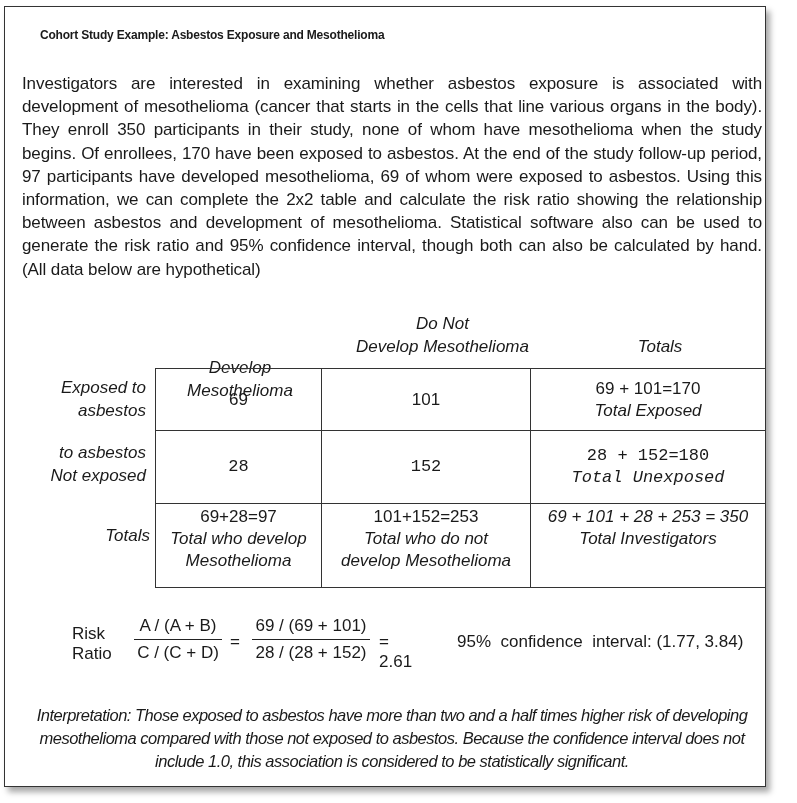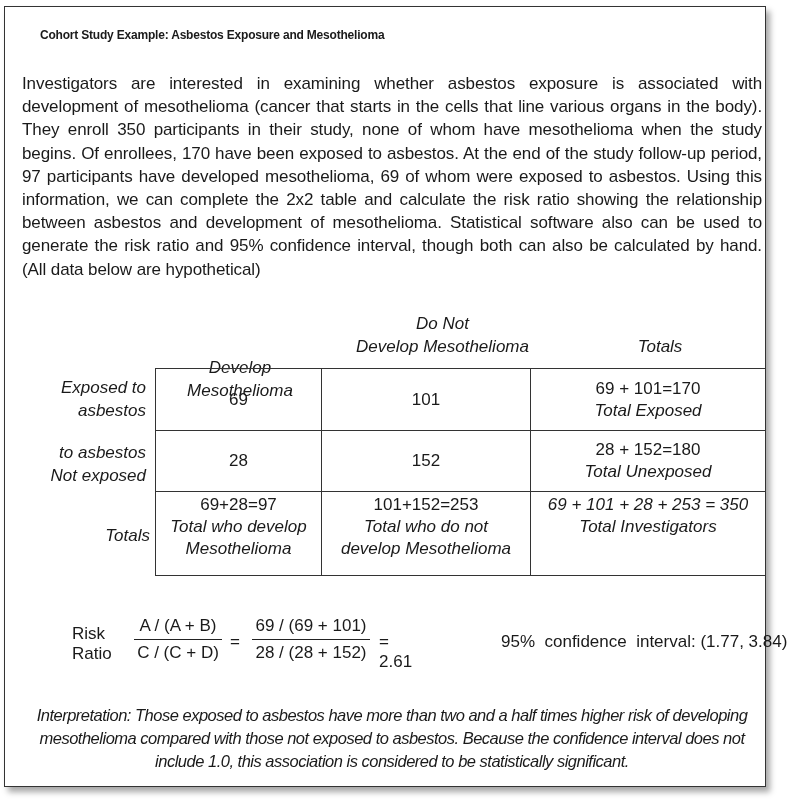--- a/index.html
+++ b/index.html
@@ -72,21 +72,21 @@
 <table class="ct">
   <tbody>
       <tr style="height:62px;">
     <td style="width:165px;"><span>69</span></td>
     <td style="width:208px;"><span>101</span></td>
     <td style="width:234px;">
       <div>69 + 101=170</div>
       <div class="it">Total Exposed</div>
     </td>
   </tr>
-  <tr style="height:61px;">
+  <tr style="height:73px;font-family:Liberation Mono, monospace;">
     <td><span>28</span></td>
     <td><span>152</span></td>
     <td>
       <div>28 + 152=180</div>
       <div class="it">Total Unexposed</div>
     </td>
   </tr>
   <tr style="height:84px;">
     <td style="vertical-align:top; padding-top:2px;margin-top:13px;">
       <div>69+28=97</div>
@@ -114,16 +114,16 @@
   <div class="frac" style="left:64px; top:4px; width:88px;">
     <span class="num">A / (A + B)</span>
     <span class="den">C / (C + D)</span>
   </div>
   <div class="f-item" style="left:160px; top:20px;">=</div>
   <div class="frac" style="left:182px; top:4px; width:118px;">
     <span class="num">69 / (69 + 101)</span>
     <span class="den">28 / (28 + 152)</span>
   </div>
   <div class="f-item" style="left:309px; top:20px;">= 2.61</div>
-  <div class="f-item" style="left:387px; top:20px; white-space:pre;margin-left:44px;">95%  confidence  interval: (1.77, 3.84)</div>
+  <div class="f-item" style="left:387px; top:20px; white-space:pre;">95%  confidence  interval: (1.77, 3.84)</div>
 </div>
 
 <div class="interp">Interpretation: Those exposed to asbestos have more than two and a half times higher risk of developing mesothelioma compared with those not exposed to asbestos. Because the confidence interval does not include 1.0, this association is considered to be statistically significant.</div>
 
 </body></html>

